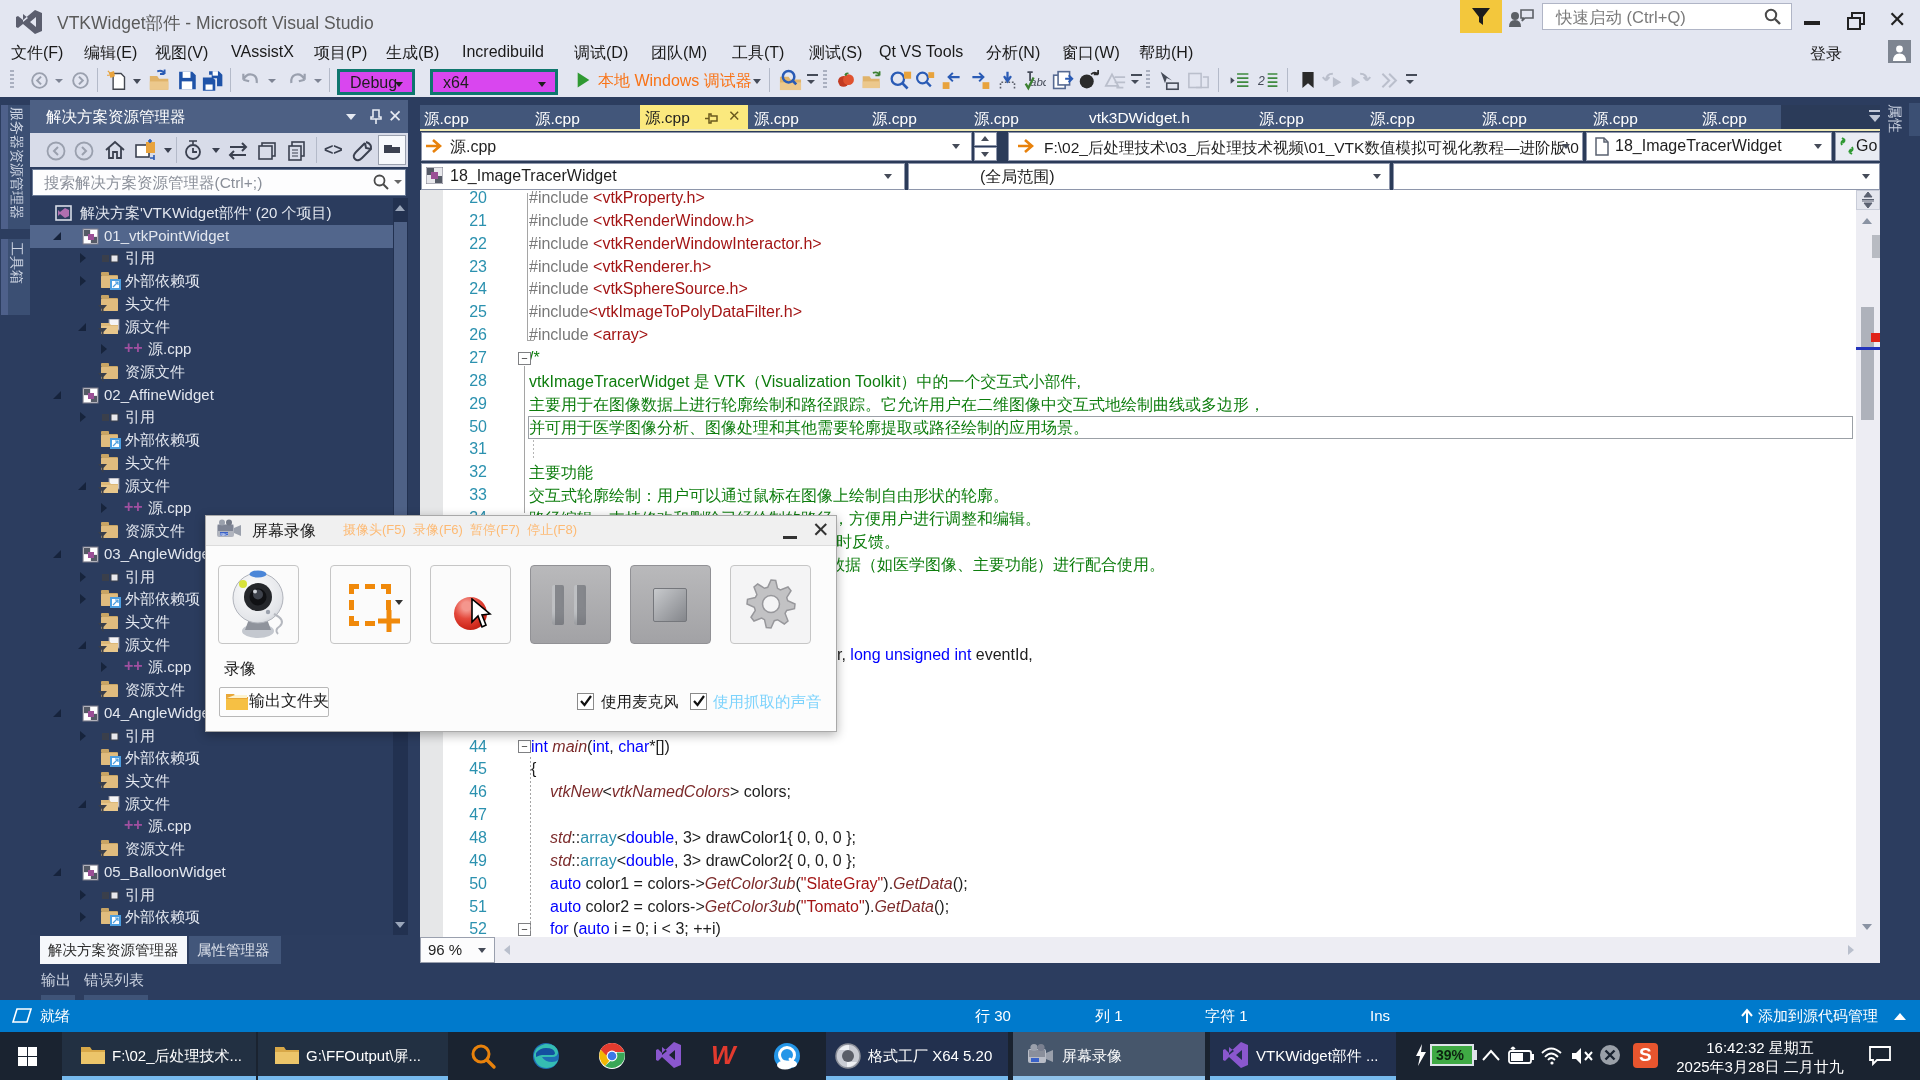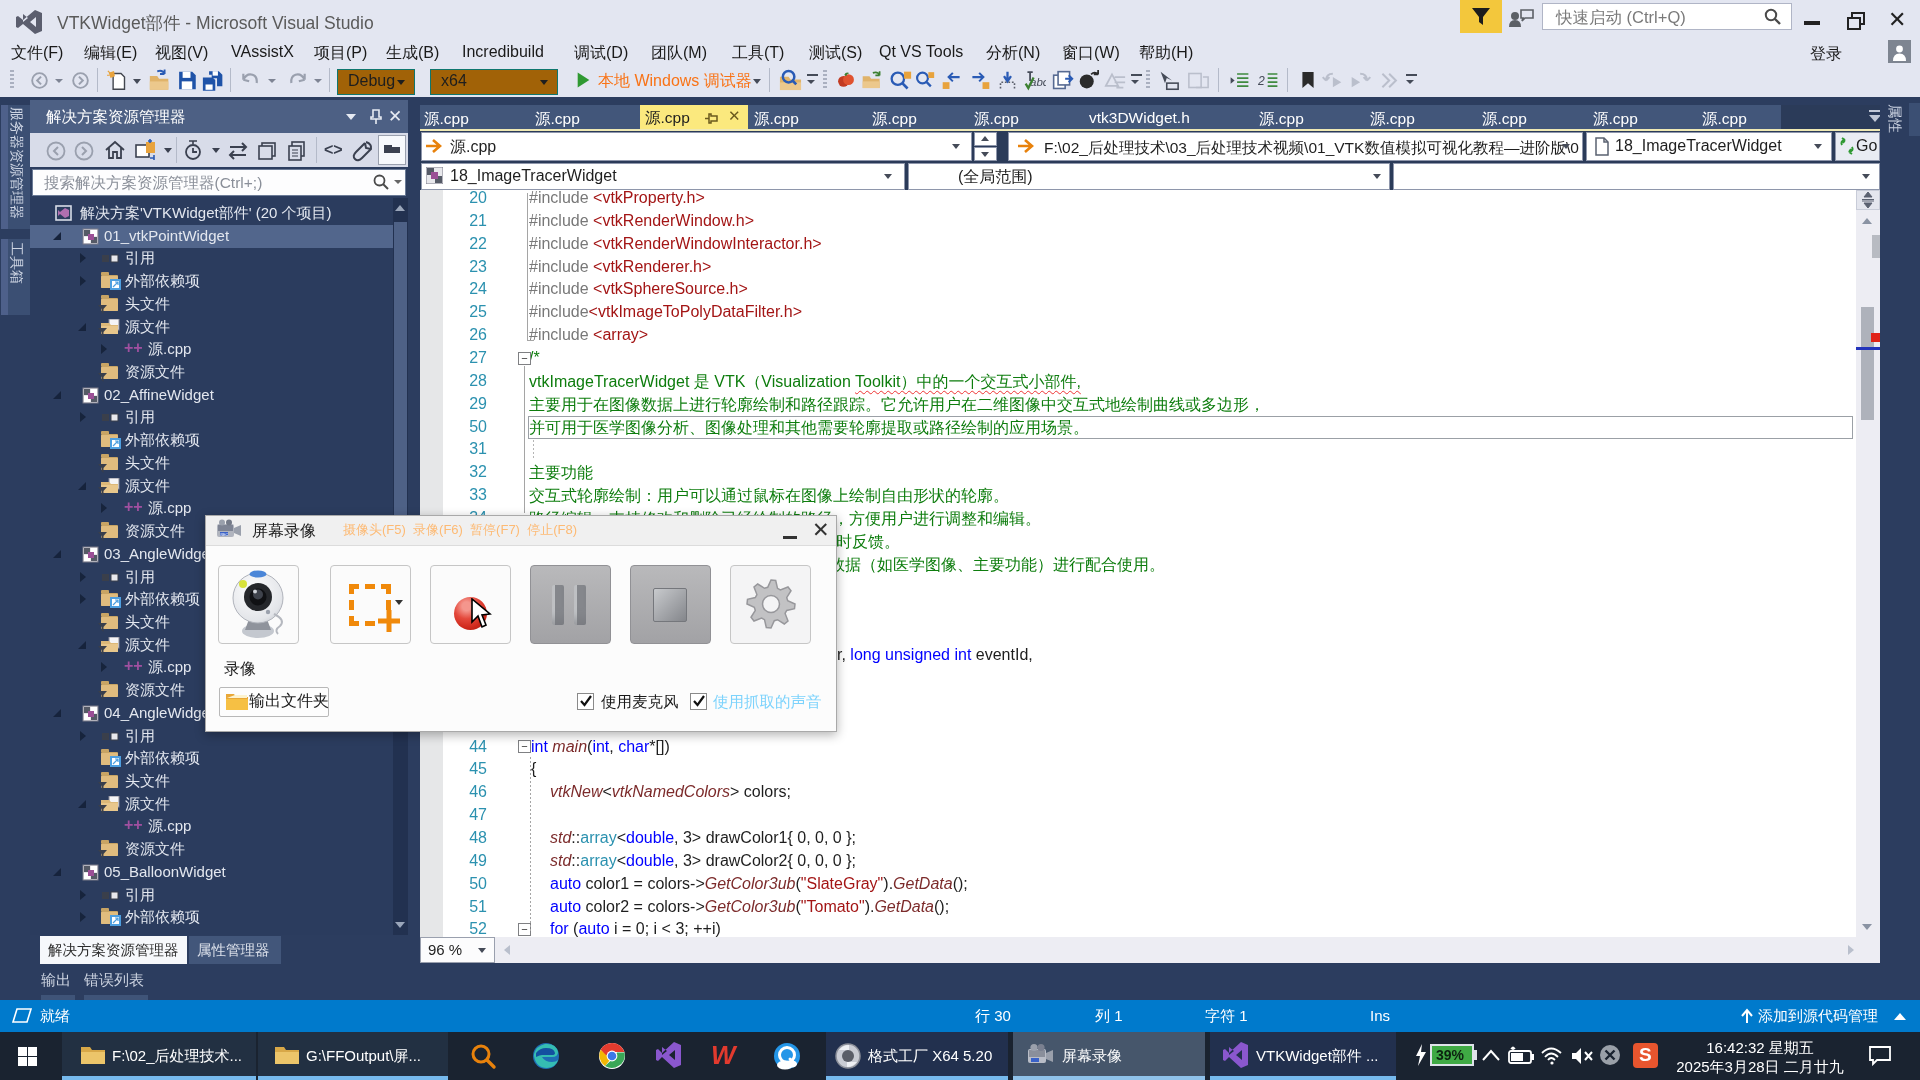--- a/index.html
+++ b/index.html
@@ -3,37 +3,37 @@
 <meta charset="utf-8">
 <style>
   * { margin:0; padding:0; box-sizing:border-box; }
   html,body { width:1920px; height:1080px; overflow:hidden; }
   body { font-family:"Liberation Sans", sans-serif; position:relative; background:#2c3d5f; }
   .ab { position:absolute; }
   
   #topbar { left:0; top:0; width:1920px; height:97px; background:#e3e6f1; }
   .menu-item { position:absolute; top:43px; font-size:16px; color:#1a1a1a; }
   .tbi { position:absolute; top:70px; }
-  .combo { position:absolute; background:#a16207; border:1px solid #0f766e; font-size:15px; color:#1e1e1e; }
+  .combo { position:absolute; background:#d946ef; border:3px solid #0f766e; font-size:15px; color:#1e1e1e; }
   .cv { position:absolute; width:0; height:0; border-left:4px solid transparent; border-right:4px solid transparent; border-top:5px solid #1e1e1e; }
   .gcv { position:absolute; width:0; height:0; border-left:4px solid transparent; border-right:4px solid transparent; border-top:4px solid #7e8494; }
   
   .tab-label { position:absolute; top:109px; font-size:15.5px; color:#fff; }
   
   .navbox { position:absolute; background:#fff; border:1px solid #8e96ab; }
   
   .ln { position:absolute; width:42px; text-align:right; font-size:16px; color:#2b91af; }
   .cl { position:absolute; font-size:16px; color:#1e1e1e; white-space:pre; }
   .k { color:#0000ff; }
   .pp { color:#787878; }
   .str { color:#a31515; }
   .cm { color:#0e7d0e; }
   .ty { color:#2b91af; }
   .fn { color:#7c2b2b; font-style:italic; }
-  .sq { text-decoration:underline; text-decoration-style:wavy; text-decoration-color:#e33; text-decoration-thickness:1px; text-underline-offset:3px; }
+  .sq { text-decoration-style:wavy; text-decoration-color:#e33; text-decoration-thickness:1px; text-underline-offset:3px; }
   .colbox { position:absolute; width:13px; height:13px; border:1px solid #7f8083; background:#fff; font-size:11px; line-height:10px; text-align:center; color:#333; }
   .texp { position:absolute; width:0; height:0; }
   .exp-cls { border-top:5px solid transparent; border-bottom:5px solid transparent; border-left:6px solid #17243c; }
   .fold { position:absolute; width:17px; height:13px; background:#c8a464; border-radius:1px; }
   .fold:before { content:""; position:absolute; left:0; top:-3px; width:8px; height:3px; background:#c8a464; border-radius:1px 1px 0 0; }
   .fold:after { content:""; position:absolute; left:0; top:1px; width:17px; height:12px; background:#e0bc7e; border-radius:1px; }
   
   .uarr { width:0;height:0;border-left:5px solid transparent;border-right:5px solid transparent;border-bottom:6px solid #9aa6ba; position:absolute;}
   .darr { width:0;height:0;border-left:5px solid transparent;border-right:5px solid transparent;border-top:6px solid #9aa6ba; position:absolute;}
 </style>
@@ -602,21 +602,21 @@
 <div class="navbox" style="left:421px;top:163px;width:484px;height:27px"></div>
 <svg class="ab" style="left:426px;top:167px" width="17" height="17" viewBox="0 0 17 17">
     <rect x="0" y="0" width="17" height="17" fill="#e8e8ec" stroke="#7a7a88" stroke-width="1"></rect>
     <rect x="1" y="1" width="7" height="7" fill="#555a66"></rect>
     <rect x="9" y="9" width="7" height="7" fill="#555a66"></rect>
     <rect x="5" y="5" width="7" height="7" fill="#9b4f96"></rect>
   </svg>
 <div class="ab" style="left:450px;top:167px;font-size:16px;color:#1e1e1e">18_ImageTracerWidget</div>
 <div class="cv" style="left:884px;top:174px;border-top-color:#454b58"></div>
 <div class="navbox" style="left:908px;top:163px;width:482px;height:27px"></div>
-<div class="ab" style="left:958px;top:167px;font-size:16px;color:#1e1e1e">(全局范围)</div>
+<div class="ab" style="left:980px;top:167px;font-size:16px;color:#1e1e1e">(全局范围)</div>
 <div class="cv" style="left:1373px;top:174px;border-top-color:#454b58"></div>
 <div class="navbox" style="left:1393px;top:163px;width:487px;height:27px"></div>
 <div class="cv" style="left:1862px;top:174px;border-top-color:#454b58"></div>
 
 <div class="ab" style="left:420px;top:190px;width:1436px;height:747px;background:#ffffff"></div>
 <div class="ab" style="left:420px;top:190px;width:23px;height:747px;background:#e6e7e8"></div>
 
 <div class="ab" style="left:1880px;top:97px;width:40px;height:903px;background:#2c3d5f"></div>
 <div class="ab" style="left:1909px;top:103px;width:11px;height:33px;background:#3b4f73"></div>
 <div class="ab" style="left:1904px;top:104px;font-size:14.5px;color:#cfd6e4;transform:rotate(90deg);transform-origin:0 0;white-space:pre">属性</div>

